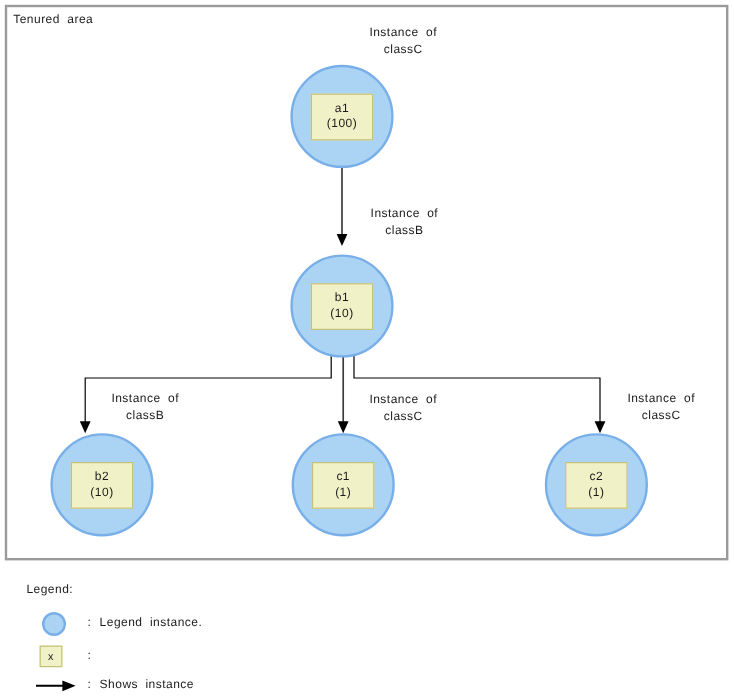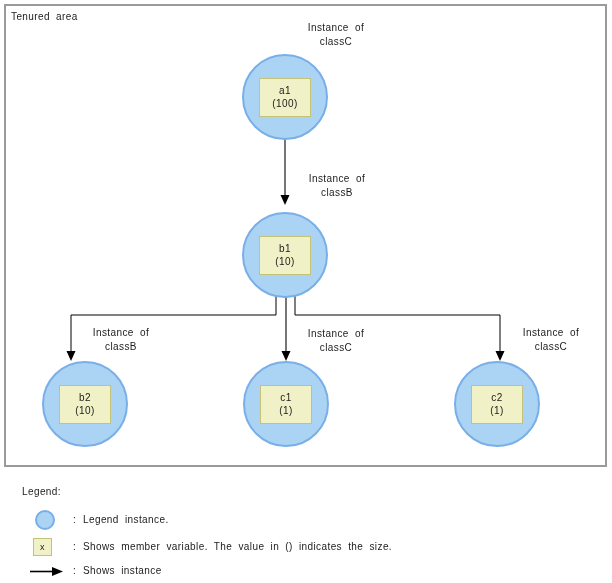--- a/index.html
+++ b/index.html
@@ -120,21 +120,20 @@
   <div class="legend-title">Legend:</div>
 
   <div class="legend-circle"></div>
   <div class="legend-colon" style="top:514px">:</div>
   <div class="legend-text" style="top:514px">Legend instance.</div>
 
   <div class="legend-box">
     <span>x</span>
   </div>
   <div class="legend-colon" style="top:541px">:</div>
-  <div class="legend-text" style="top:541px">Shows member variable. The value in () indicates the size.</div>
 
   <svg class="legend-arrow" viewBox="0 0 38 13" xmlns="http://www.w3.org/2000/svg">
     <line x1="1" y1="6.5" x2="24" y2="6.5" stroke="#000" stroke-width="1.6"></line>
     <polygon points="34,6.5 23,2 23,11" fill="#000"></polygon>
   </svg>
   <div class="legend-colon" style="top:565px">:</div>
   <div class="legend-text" style="top:565px">Shows instance</div>
 
 </div>
 

